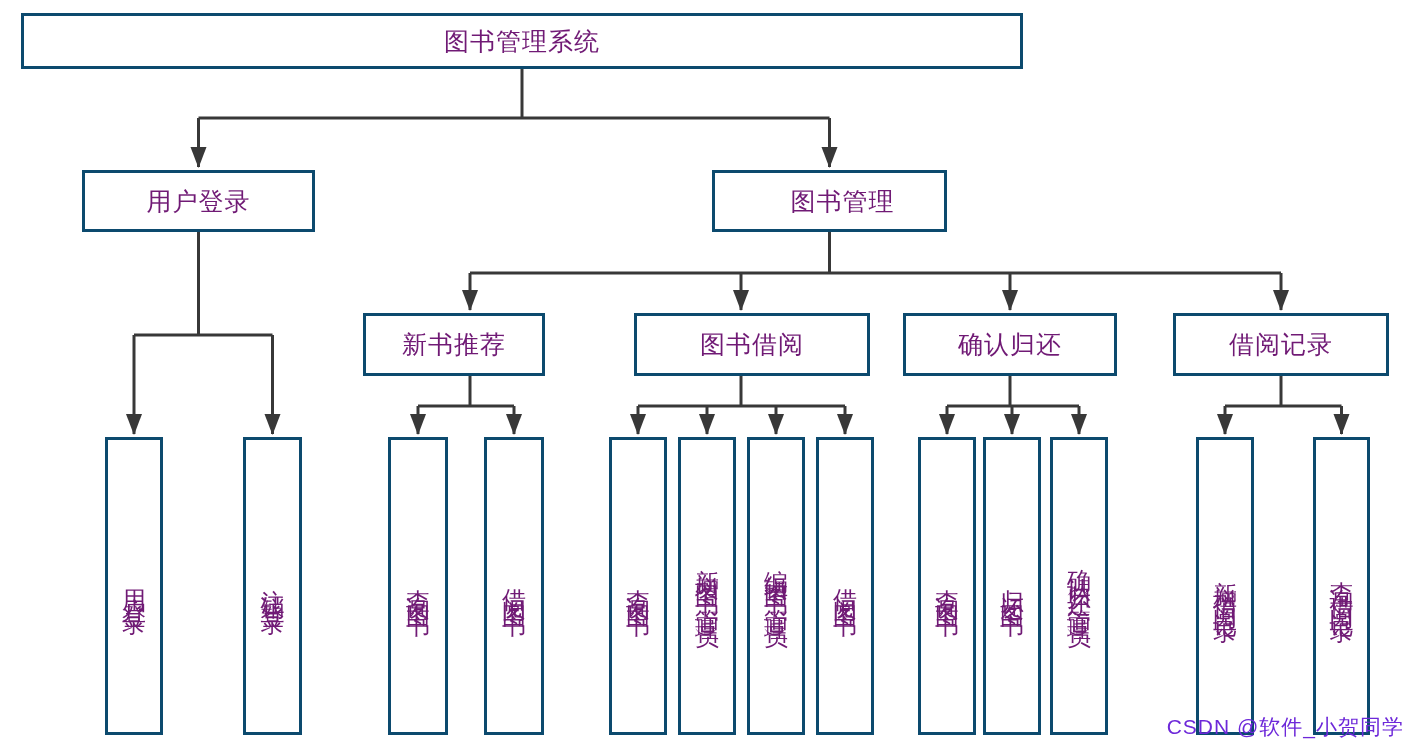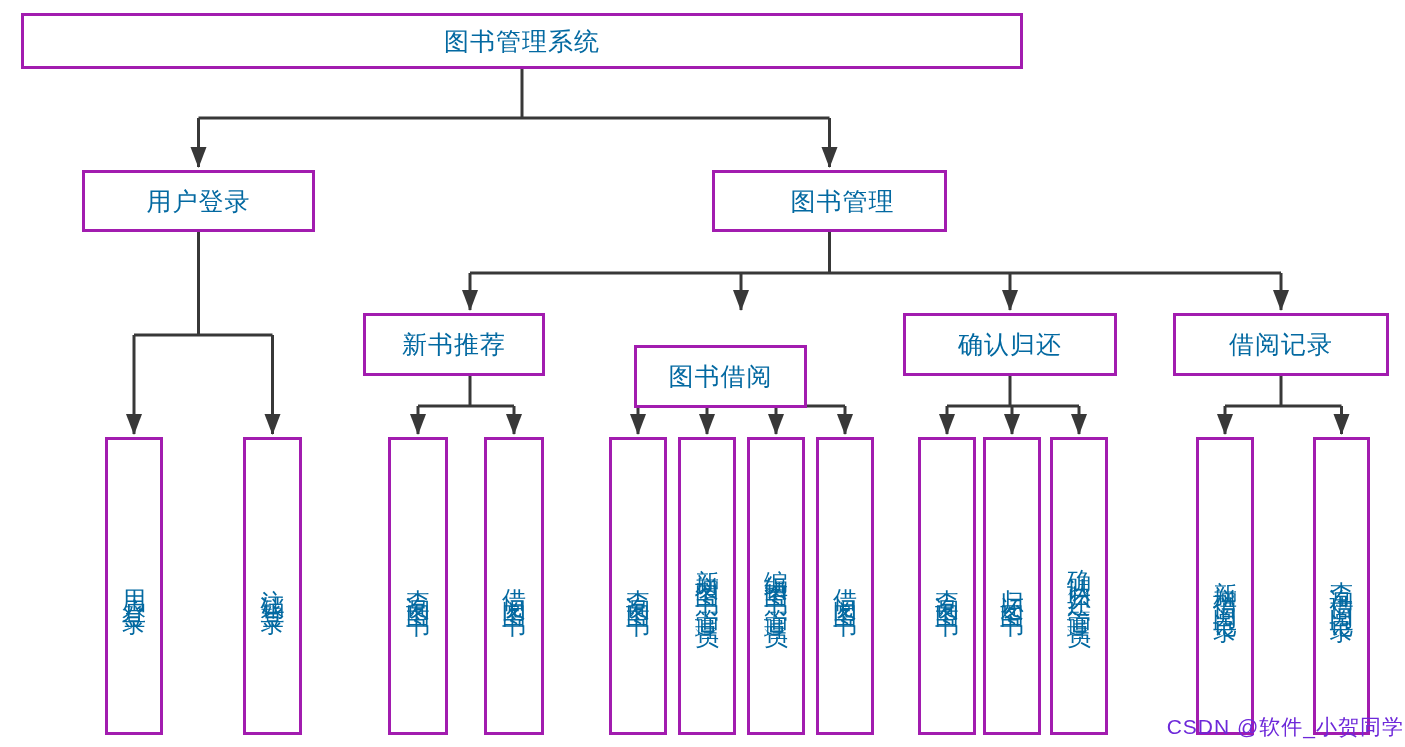--- a/index.html
+++ b/index.html
@@ -12,23 +12,23 @@
     overflow: hidden;
   }
   .wires {
     position: absolute;
     left: 0; top: 0;
     width: 1405px; height: 747px;
   }
   .node {
     position: absolute;
     box-sizing: border-box;
-    border: 3px solid #a21caf;
+    border: 3px solid #0c4a6e;
     background: #ffffff;
-    color: #0369a1;
+    color: #701a75;
     display: flex;
     align-items: center;
     justify-content: center;
     z-index: 2;
   }
   .h-node {
     font-size: 25px;
     letter-spacing: 1px;
     white-space: nowrap;
   }
@@ -105,21 +105,21 @@
       <path d="M1341.5,406 V434" marker-end="url(#arrow)"></path>
     </g>
   </svg>
 
   <div class="node h-node" style="left:21px; top:13px; width:1002px; height:56px;">图书管理系统</div>
 
   <div class="node h-node" style="left:82px; top:170px; width:233px; height:62px;">用户登录</div>
   <div class="node h-node" style="left:712px; top:170px; width:235px; height:62px;padding-left:26px;">图书管理</div>
 
   <div class="node h-node" style="left:363px; top:313px; width:182px; height:63px;">新书推荐</div>
-  <div class="node h-node" style="left:634px; top:313px; width:173px; height:63px;margin-top:32px;">图书借阅</div>
+  <div class="node h-node" style="left:634px; top:313px; width:236px; height:63px;">图书借阅</div>
   <div class="node h-node" style="left:903px; top:313px; width:214px; height:63px;">确认归还</div>
   <div class="node h-node" style="left:1173px; top:313px; width:216px; height:63px;">借阅记录</div>
 
   <div class="node v-node" style="left:105px; top:437px; width:58px; height:298px;">用户登录</div>
   <div class="node v-node" style="left:243px; top:437px; width:59px; height:298px;">注销登录</div>
 
   <div class="node v-node" style="left:388px; top:437px; width:60px; height:298px;">查询图书</div>
   <div class="node v-node" style="left:484px; top:437px; width:60px; height:298px;">借阅图书</div>
 
   <div class="node v-node" style="left:609px; top:437px; width:58px; height:298px;">查询图书</div>

